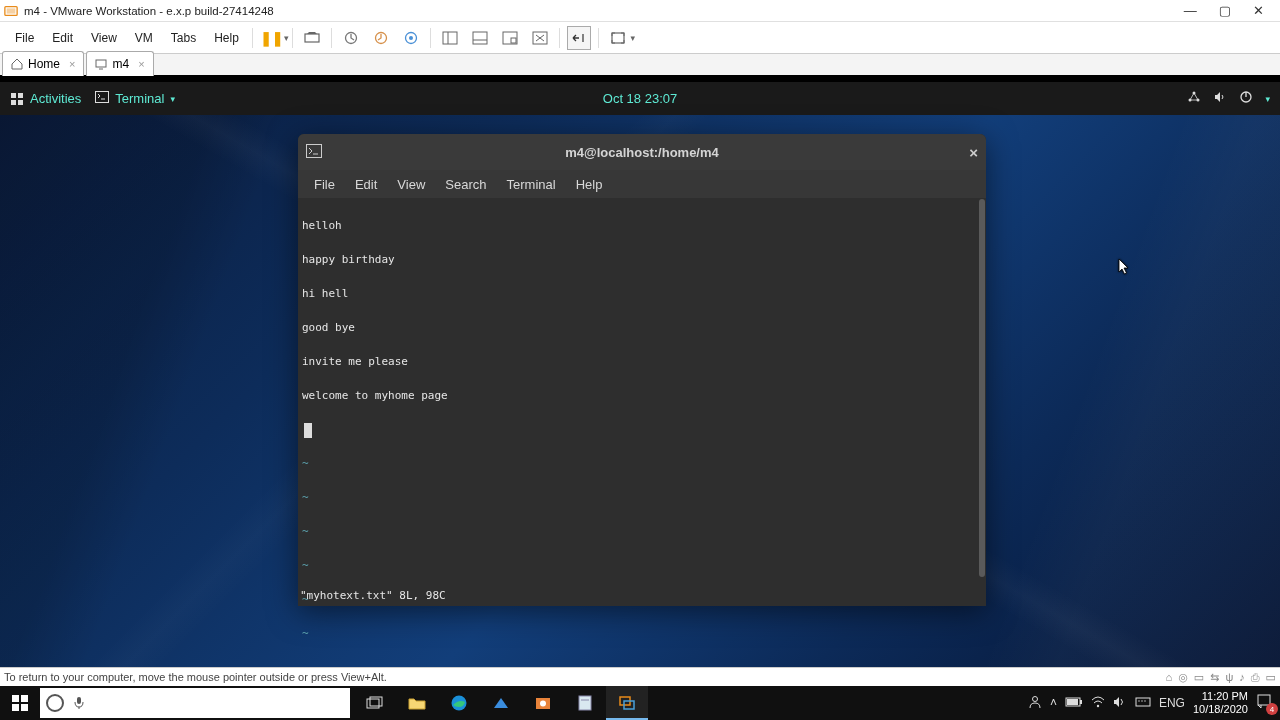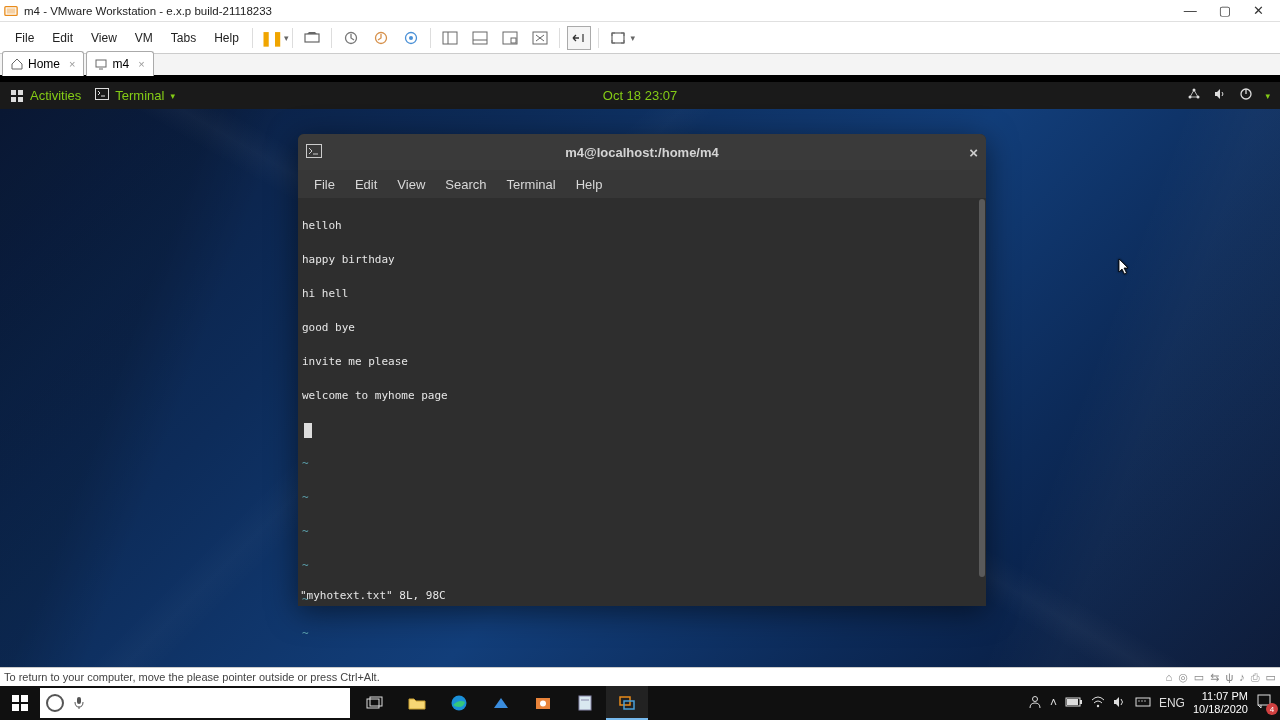--- a/index.html
+++ b/index.html
@@ -28,21 +28,21 @@
 .tab-icon { width: 12px; height: 12px; display: inline-flex; }
 
 
 .guest { position: absolute; top: 82px; left: 0; right: 0; bottom: 53px; background: linear-gradient(135deg, #0a1a3a 0%, #0d2c5a 30%, #123e7a 55%, #0c2a58 75%, #061534 100%); overflow: hidden; }
 .guest::before { content: ""; position: absolute; inset: 0; background:
   linear-gradient(30deg, transparent 48%, rgba(255,255,255,0.03) 50%, transparent 52%),
   linear-gradient(-45deg, transparent 60%, rgba(255,255,255,0.02) 62%, transparent 64%),
   linear-gradient(110deg, rgba(0,0,0,0.15) 15%, transparent 20%, transparent 80%, rgba(255,255,255,0.03) 85%); }
 
 
-.gnome-topbar { height: 27px; background: #1a1a1a; color: #84cc16; display: flex; align-items: center; padding: 0 10px; font-size: 13px; position: relative; z-index: 2; }
+.gnome-topbar { height: 33px; background: #1a1a1a; color: #5eead4; display: flex; align-items: center; padding: 0 10px; font-size: 13px; position: relative; z-index: 2; }
 .gnome-topbar .tb-left { display: flex; align-items: center; gap: 14px; }
 .gnome-topbar .activities { display: flex; align-items: center; gap: 6px; font-weight: 500; cursor: pointer; }
 .gnome-topbar .activities .act-icon { width: 14px; height: 14px; }
 .gnome-topbar .app-indicator { display: flex; align-items: center; gap: 6px; cursor: pointer; }
 .gnome-topbar .tb-center { position: absolute; left: 50%; transform: translateX(-50%); font-size: 13px; }
 .gnome-topbar .tb-right { margin-left: auto; display: flex; align-items: center; gap: 12px; }
 .gnome-topbar .tb-right span { font-size: 13px; cursor: pointer; }
 
 
 .term-window { position: absolute; top: 52px; left: 298px; width: 688px; height: 472px; background: #2c2c2c; border-radius: 6px; box-shadow: 0 6px 30px rgba(0,0,0,0.5); z-index: 3; }
@@ -88,21 +88,21 @@
 </head>
 <body>
 
 <div class="vmware-titlebar">
   <span class="app-icon">
     <svg viewBox="0 0 16 16">
         <rect x="1" y="3" width="14" height="10" rx="1" fill="none" stroke="#e88b1a" stroke-width="1.5"></rect>
         <rect x="3" y="5" width="10" height="6" fill="#e88b1a" opacity="0.4"></rect>
       </svg>
   </span>
-  <span class="title">m4 - VMware Workstation - e.x.p build-21118233</span>
+  <span class="title">m4 - VMware Workstation - e.x.p build-27414248</span>
   <div class="win-controls">
     <span>—</span>
     <span>▢</span>
     <span>✕</span>
   </div>
 </div>
 
 <div class="vmware-menu">
   <span class="menu-item">File</span>
   <span class="menu-item">Edit</span>
@@ -295,21 +295,21 @@
   </div>
 
   <span class="desktop-cursor">
     <svg viewBox="0 0 14 18">
         <path d="M1 1 L1 14 L4 11 L6.5 16 L8.5 15 L6 10 L10 10 Z" fill="#fff" stroke="#000" stroke-width="0.8"></path>
       </svg>
   </span>
 </div>
 
 <div class="vmware-status">
-  <span>To return to your computer, move the please pointer outside or press Ctrl+Alt.</span>
+  <span>To return to your computer, move the mouse pointer outside or press View+Alt.</span>
   <div class="status-icons">
     <span>⌂</span>
     <span>◎</span>
     <span>▭</span>
     <span>⇆</span>
     <span>ψ</span>
     <span>♪</span>
     <span>⎙</span>
     <span>▭</span>
   </div>
@@ -395,21 +395,21 @@
           <path d="M8 3 Q11 6 8 9" stroke="#ddd" fill="none"></path>
         </svg></span>
     <span class="tray-icon"><svg width="16" height="10" viewBox="0 0 16 10">
           <rect x="1" y="1" width="14" height="8" fill="none" stroke="#ddd"></rect>
           <circle cx="4" cy="4" r="0.7" fill="#ddd"></circle>
           <circle cx="7" cy="4" r="0.7" fill="#ddd"></circle>
           <circle cx="10" cy="4" r="0.7" fill="#ddd"></circle>
         </svg></span>
     <span class="tray-icon">ENG</span>
     <div class="clock">
-      <span>11:07 PM</span>
+      <span>11:20 PM</span>
       <span>10/18/2020</span>
     </div>
     <div class="tray-icon notif">
       <svg width="16" height="16" viewBox="0 0 16 16">
           <rect x="2" y="2" width="12" height="10" fill="none" stroke="#ddd"></rect>
           <path d="M2 12 L5 15 L5 12" fill="none" stroke="#ddd"></path>
         </svg>
       <span class="badge">4</span>
     </div>
   </div>

